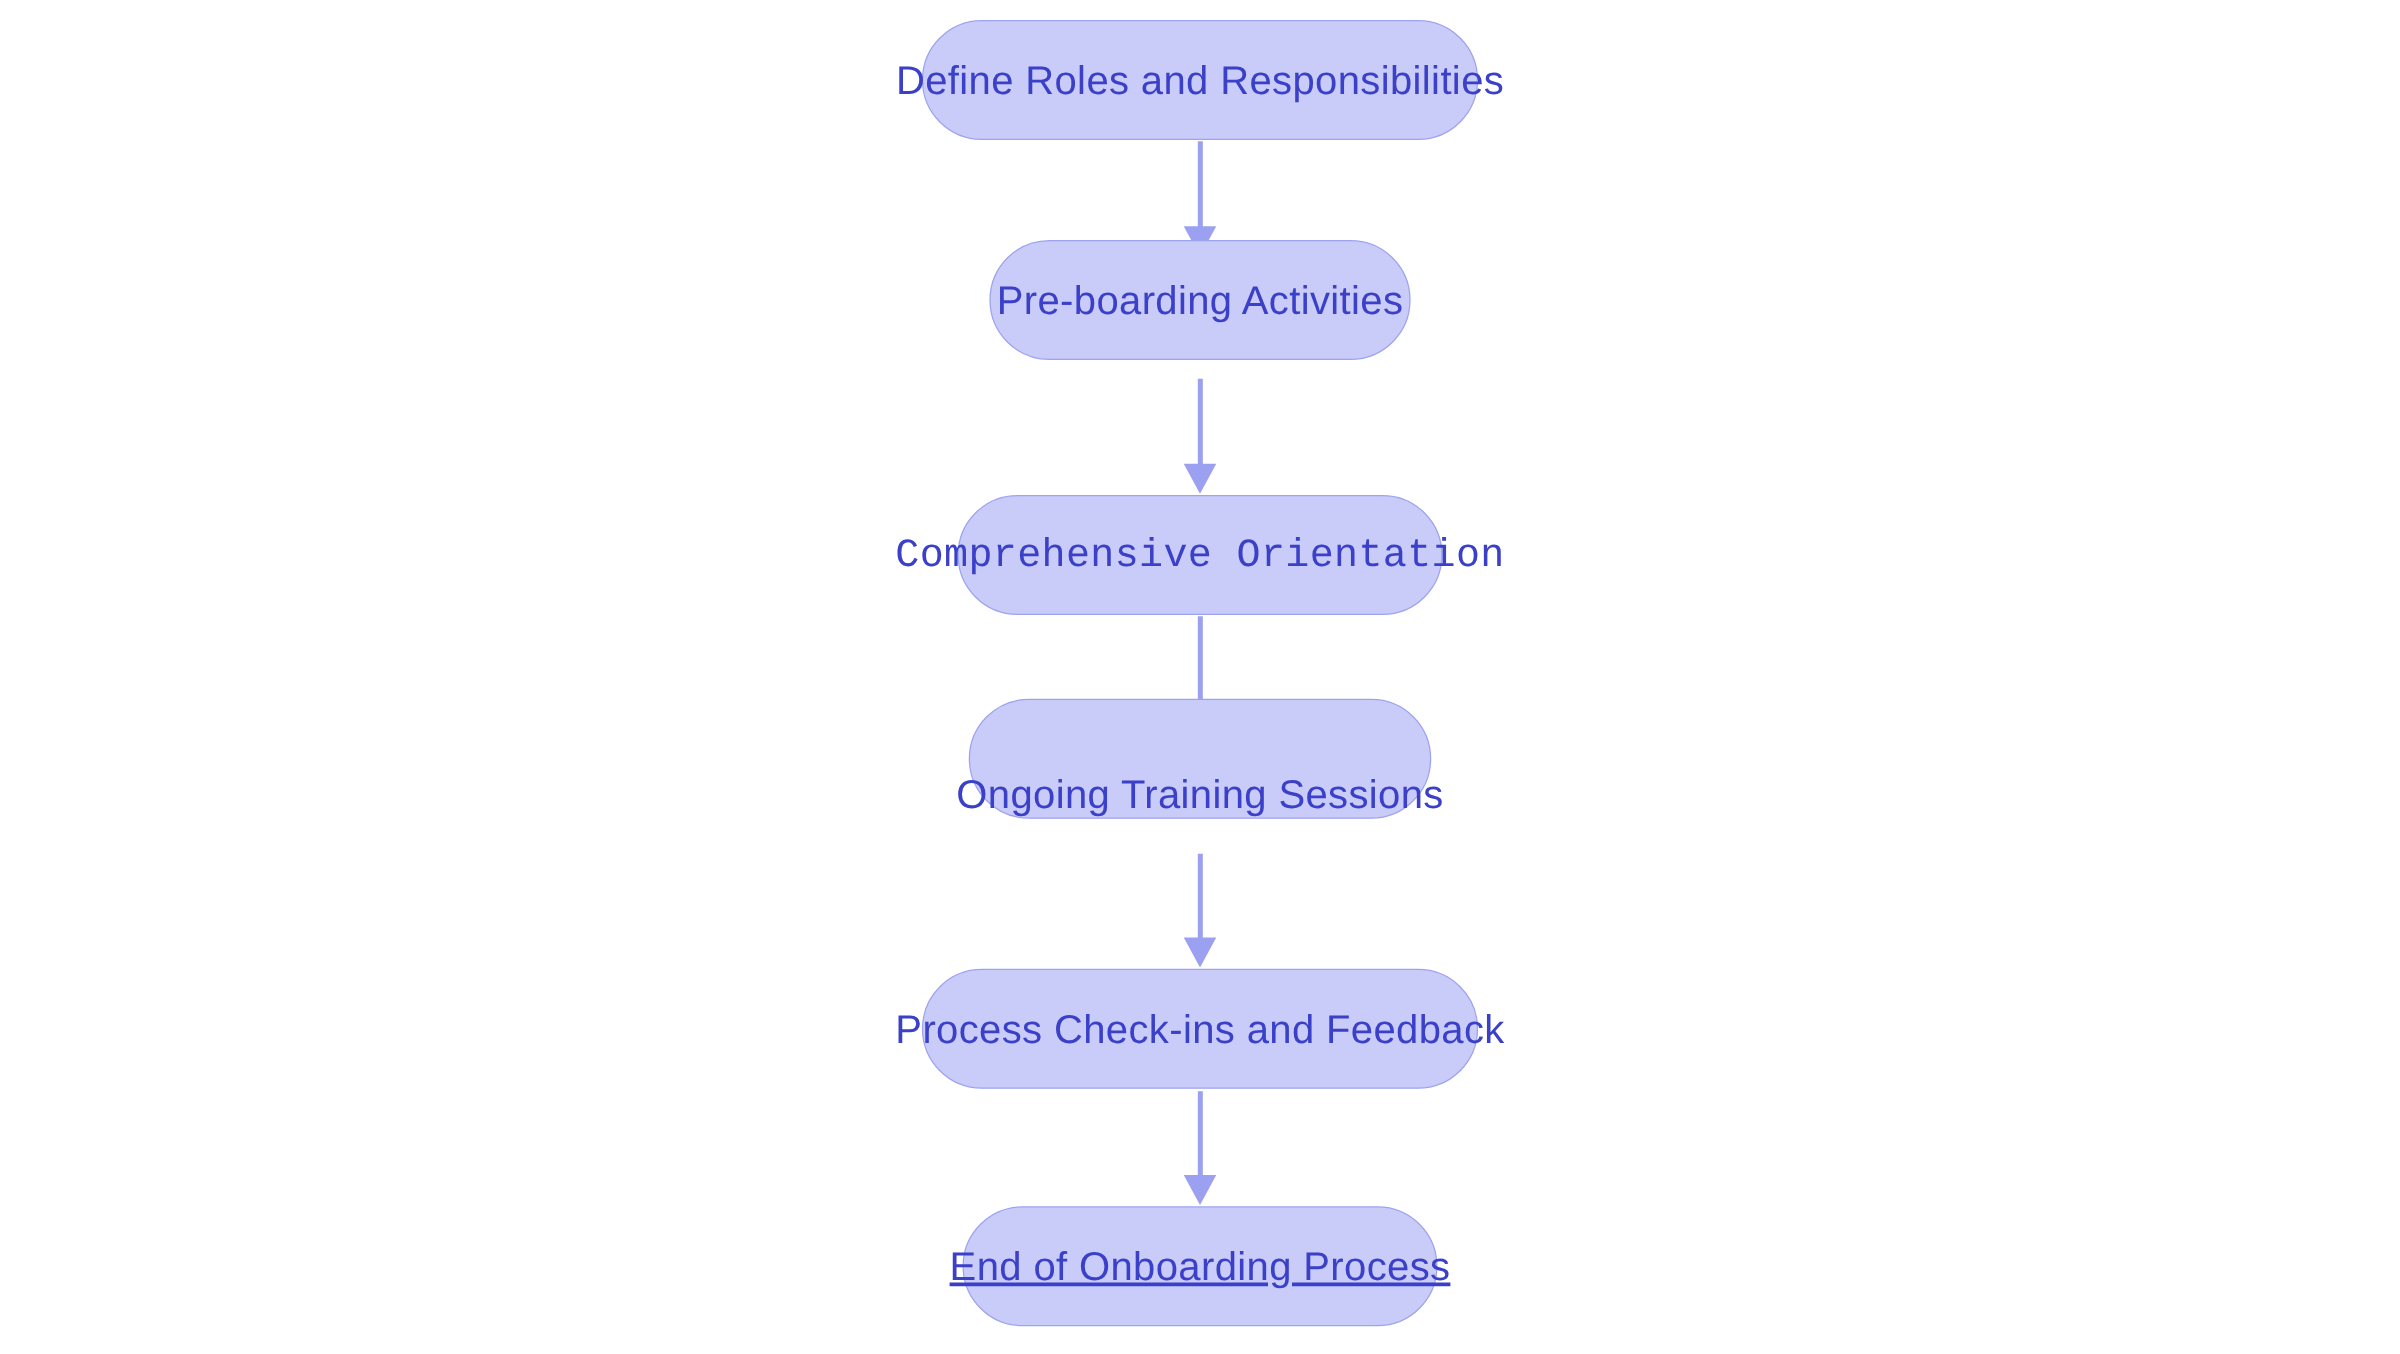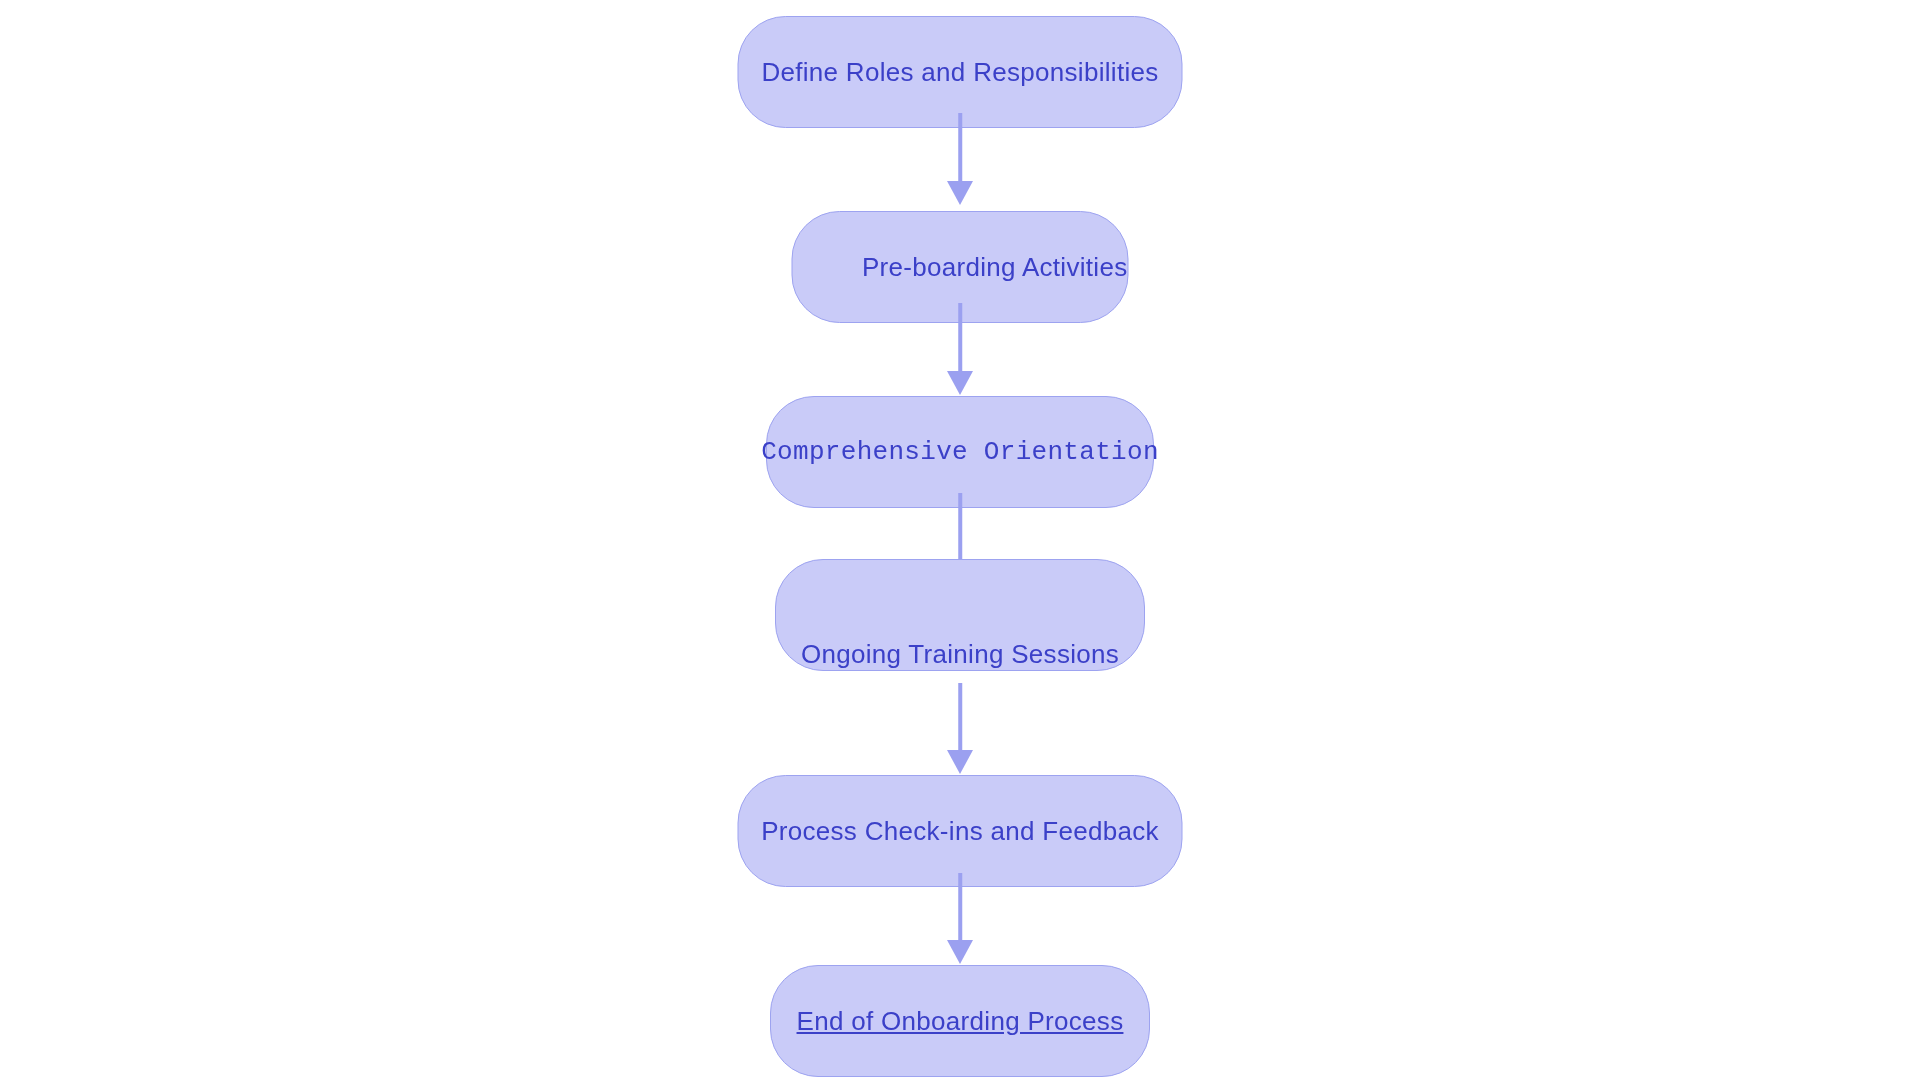--- a/index.html
+++ b/index.html
@@ -9,30 +9,30 @@
     background: #ffffff;
     font-family: "Liberation Sans", "DejaVu Sans", sans-serif;
     position: relative;
     overflow: hidden;
   }
   .canvas { position: absolute; inset: 0; }
   .node {
     position: absolute;
     left: 50%;
     transform: translateX(-50%);
-    height: 112px;
+    height: 96px;
     border-radius: 48px;
     background: #c9cbf8;
     border: 1.5px solid #9da3f0;
     box-sizing: border-box;
     display: flex;
     align-items: center;
     justify-content: center;
     color: #3b40c8;
-    font-size: 26px;
+    font-size: 32px;
     letter-spacing: 0.3px;
     white-space: nowrap;
   }
   .arrow {
     position: absolute;
     left: 50%;
     transform: translateX(-50%);
     width: 28px;
   }
   .arrow .shaft {
@@ -63,21 +63,21 @@
 
   <div class="node" style="top:16px; width:445px;">
     <span>Define Roles and Responsibilities</span>
   </div>
 
   <div class="arrow" style="top:113px; height:92px;">
     <div class="shaft"></div>
     <div class="head"></div>
   </div>
 
-  <div class="node" style="top:211px; width:337px;justify-content:flex-end;">
+  <div class="node" style="top:192px; width:337px;">
     <span>Pre-boarding Activities</span>
   </div>
 
   <div class="arrow" style="top:303px; height:92px;">
     <div class="shaft"></div>
     <div class="head"></div>
   </div>
 
   <div class="node" style="top:396px; width:388px;font-family:Liberation Mono, monospace;">
     <span>Comprehensive Orientation</span>

